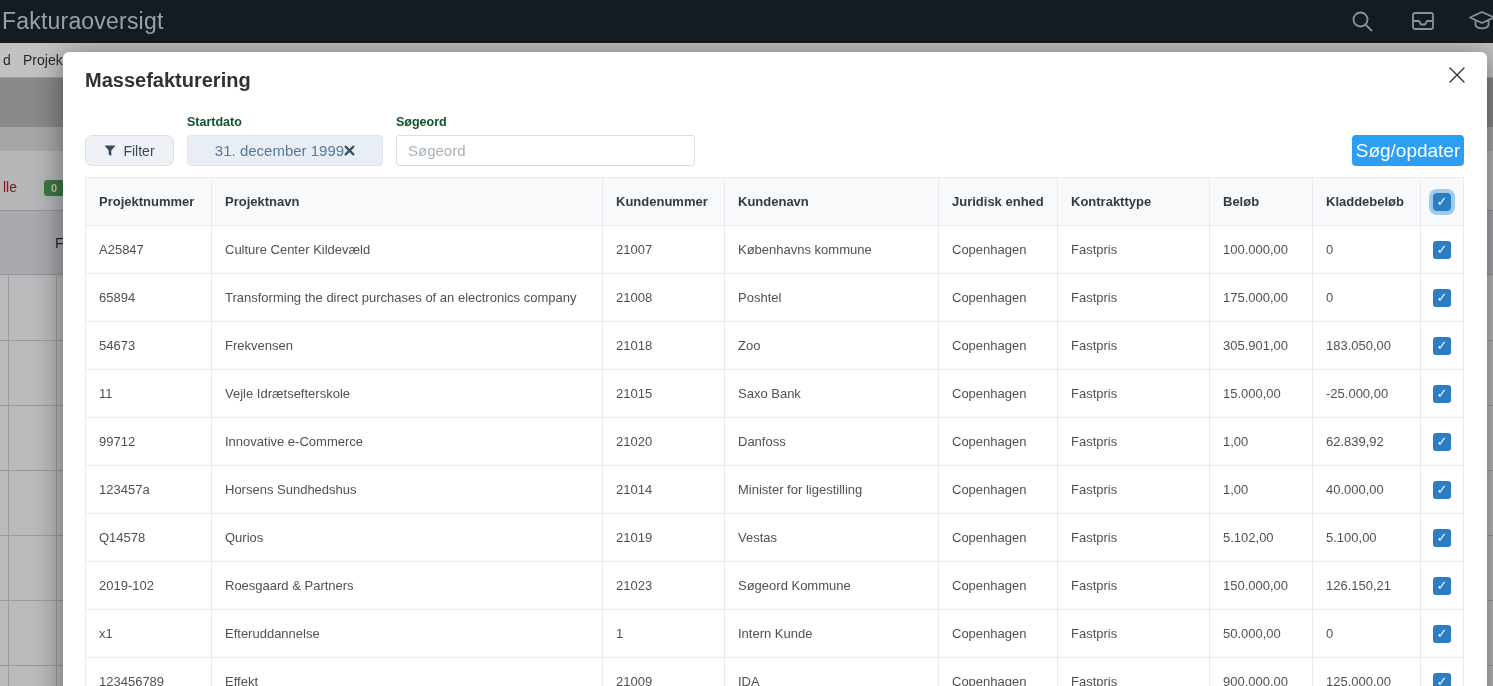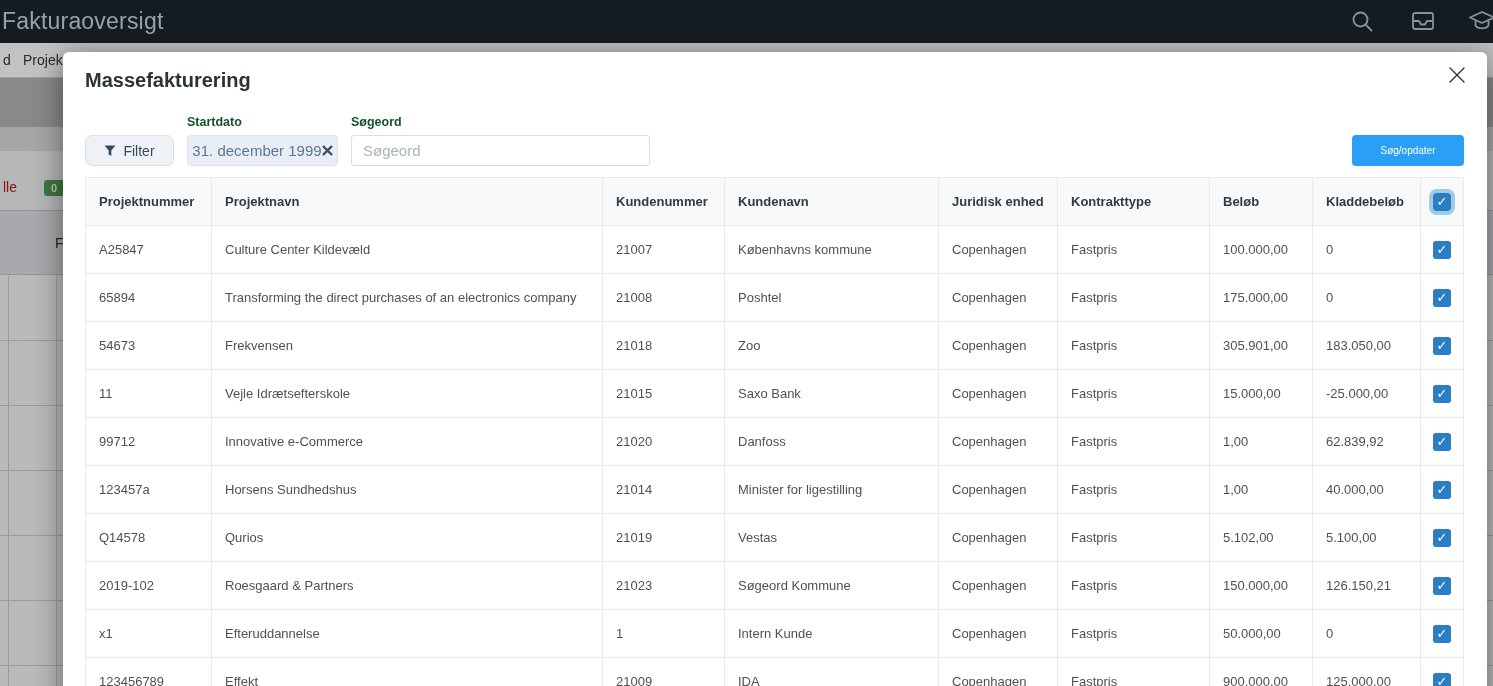--- a/index.html
+++ b/index.html
@@ -73,35 +73,35 @@
     display: flex; align-items: flex-end; gap: 13px;
   }
   .fgroup { display: flex; flex-direction: column; }
   .flabel { font-size: 12.5px; font-weight: 700; color: #14532d; margin-bottom: 6px; }
   .btn-filter {
     height: 31px; width: 89px; display: flex; align-items: center; justify-content: center; gap: 7px;
     background: #eef2f6; border: 1px solid #d9e0e7; border-radius: 7px;
     font-size: 14px; color: #34495e; cursor: pointer;
   }
   .chip {
-    height: 31px; width: 151px; display: flex; align-items: center; justify-content: center; 
+    height: 31px; width: 196px; display: flex; align-items: center; justify-content: center; 
     background: #e9eef6; border: 1px solid #dce3ee; border-radius: 4px;
     font-size: 15px; color: #5a7795; cursor: pointer;
   }
   .chip .chip-x { display: flex; align-items: center; cursor: pointer; }
   .search-input {
     height: 31px; width: 299px; border: 1px solid #d9dee3; border-radius: 3px;
     font-size: 15px; color: #444; padding: 0 11px; outline: none;
     font-family: "Liberation Sans", "DejaVu Sans", sans-serif;
   }
   .search-input::placeholder { color: #a9b2ba; }
   .btn-primary {
     margin-left: auto; height: 31px; width: 112px;
     background: #2b9ef5; color: #ffffff; border: none; border-radius: 4px;
-    font-size: 10px; cursor: pointer;
+    font-size: 19px; cursor: pointer;
     font-family: "Liberation Sans", "DejaVu Sans", sans-serif;
   }
 
   
   .tablewrap { position: absolute; left: 22px; top: 125px; }
   table { border-collapse: collapse; table-layout: fixed; width: 1378px; }
   th, td { border: 1px solid #e7ebf0; padding: 0 13px; overflow: hidden; white-space: nowrap; }
   thead th {
     height: 48px; background: #f7f9fb; font-size: 13px; font-weight: 600;
     color: #333b42; text-align: left;

